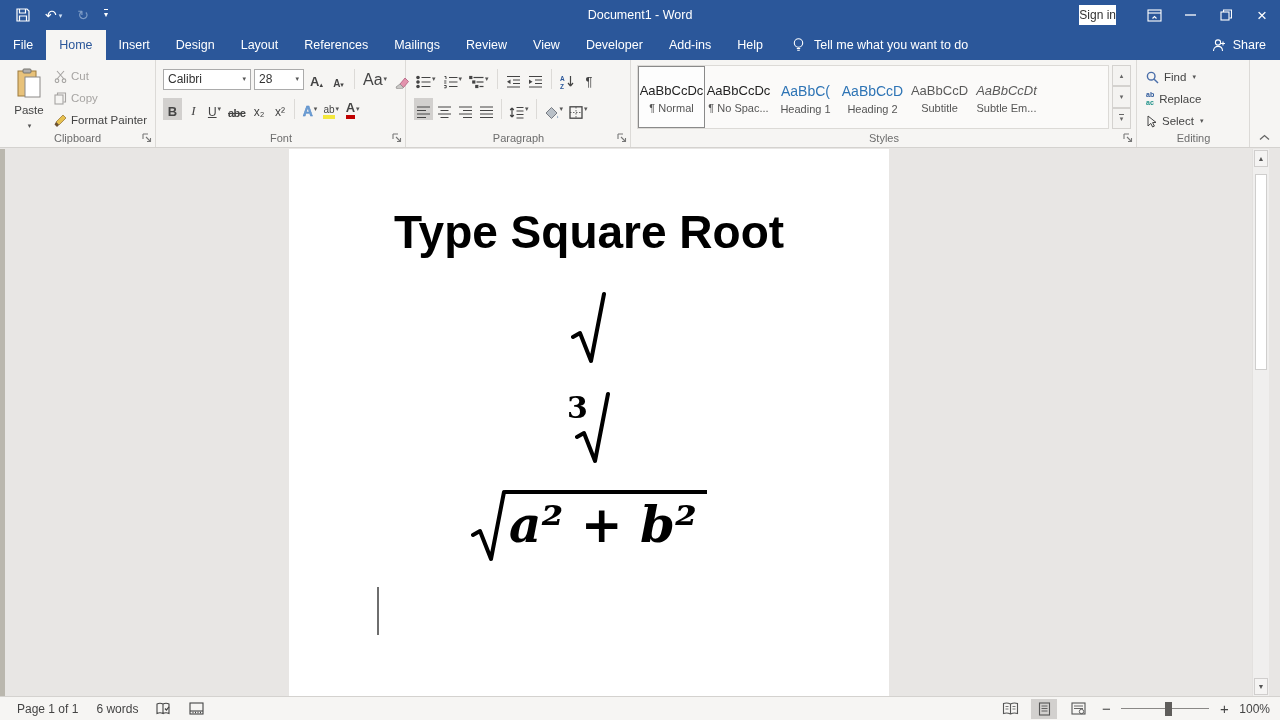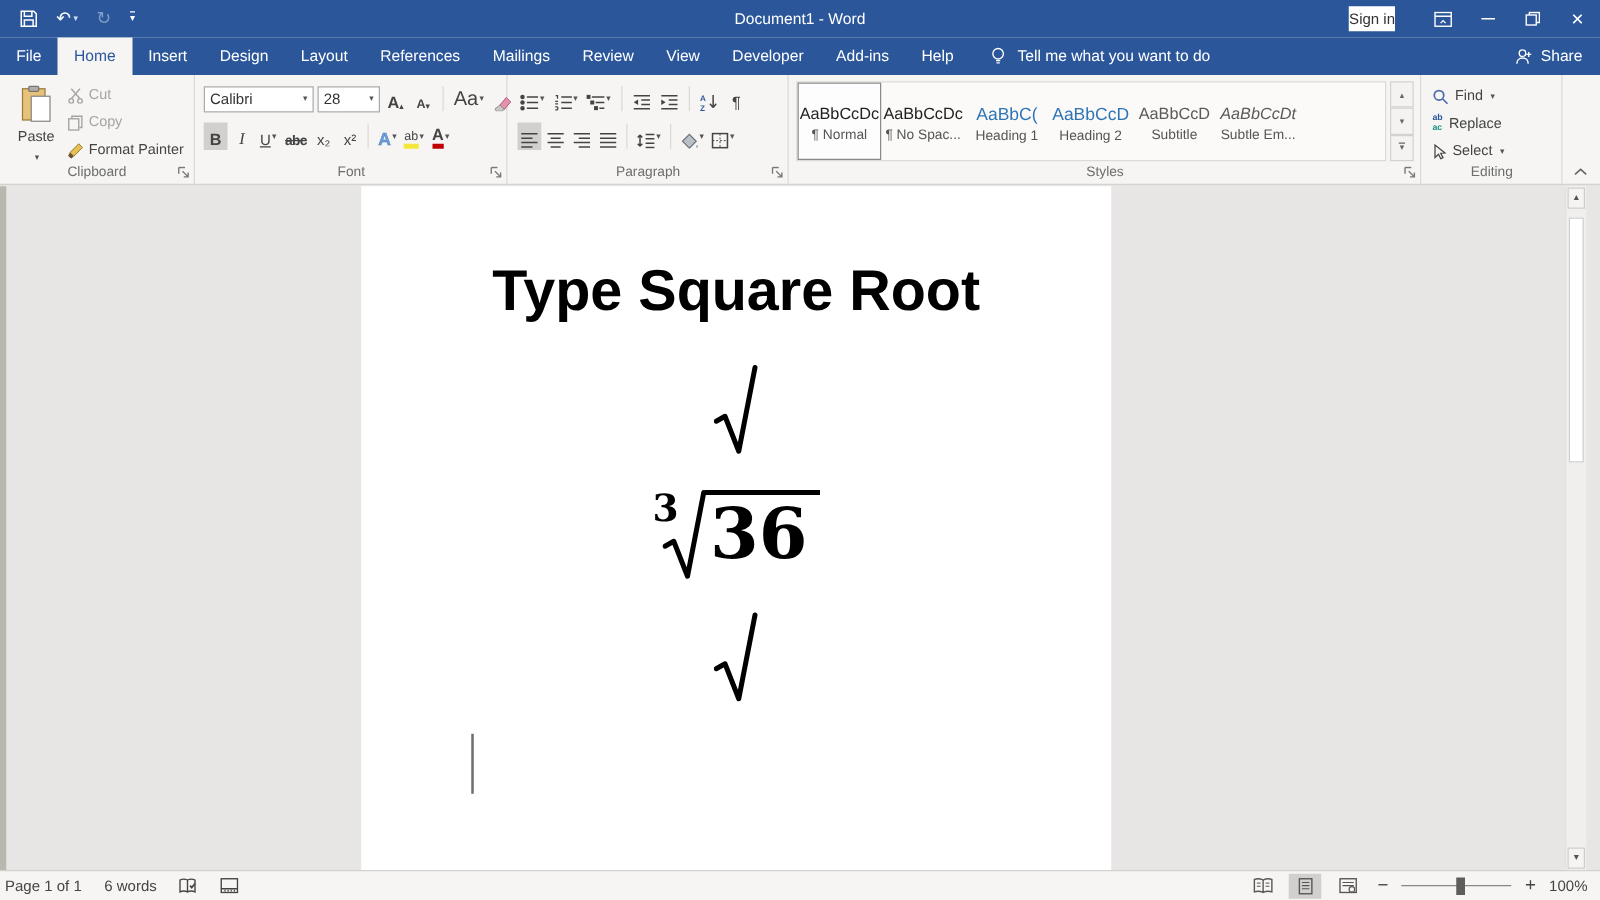--- a/index.html
+++ b/index.html
@@ -84,21 +84,21 @@
   .caret { position:absolute; left:88px; top:438px; width:2px; height:48px; background:#6e6e6e; }
 
   
   .vscroll { position:absolute; right:11px; top:0; width:17px; bottom:0; background:#f0efee; border-left:1px solid #e3e1df; }
   .sc-btn { position:absolute; left:1px; right:1px; height:17px; background:#f5f4f3; border:1px solid #d0cecd; display:flex; align-items:center; justify-content:center; font-size:7px; color:#555; }
   .sc-up { top:1px; } .sc-down { bottom:1px; }
   .sc-thumb { position:absolute; left:2px; right:2px; top:25px; height:196px; background:#fff; border:1px solid #cfcecd; }
 
   
   .statusbar { position:absolute; left:0; right:0; bottom:0; height:24px; background:#f6f5f3; border-top:1px solid #d4d2cf; display:flex; align-items:center; font-size:12px; color:#444; }
-  .sb-left { display:flex; align-items:center; gap:18px; padding-left:4px; }
+  .sb-left { display:flex; align-items:center; gap:18px; padding-left:17px; }
   .sb-right { margin-left:auto; display:flex; align-items:center; gap:8px; padding-right:10px; }
   .viewbtn { width:26px; height:20px; display:flex; align-items:center; justify-content:center; }
   .zoom-track { position:relative; width:88px; height:20px; display:flex; align-items:center; }
   .zoom-line { width:100%; height:1px; background:#8a8886; }
   .zoom-thumb { position:absolute; left:50%; top:3px; width:7px; height:14px; background:#5f5d5b; }
   .zoom-sign { font-size:15px; color:#444; width:14px; text-align:center; }
   svg { display:block; }
 </style>
 </head>
 <body>
@@ -499,27 +499,27 @@
         <svg width="36" height="76" viewBox="0 0 36 76" fill="none" stroke="#000" stroke-width="4" stroke-linejoin="round" stroke-linecap="round">
             <path d="M2 46 L9 42 L20 70 L33 3"></path>
           </svg>
       </div>
 
       <div class="eq eq2">
         <span class="idx">3</span>
         <svg width="36" height="76" viewBox="0 0 36 76" fill="none" stroke="#000" stroke-width="4" stroke-linejoin="round" stroke-linecap="round">
             <path d="M2 46 L9 42 L20 70 L33 3"></path>
           </svg>
-        <span class="cand">36</span>
       </div>
 
       <div class="eq eq3">
         <svg width="36" height="76" viewBox="0 0 36 76" fill="none" stroke="#000" stroke-width="4" stroke-linejoin="round" stroke-linecap="round">
             <path d="M2 46 L9 42 L20 70 L33 3"></path>
           </svg>
+        <span class="cand">a² + b²</span>
       </div>
 
       <div class="caret"></div>
     </div>
 
     <div class="vscroll">
       <span class="sc-btn sc-up">▲</span>
       <span class="sc-thumb"></span>
       <span class="sc-btn sc-down">▼</span>
     </div>

